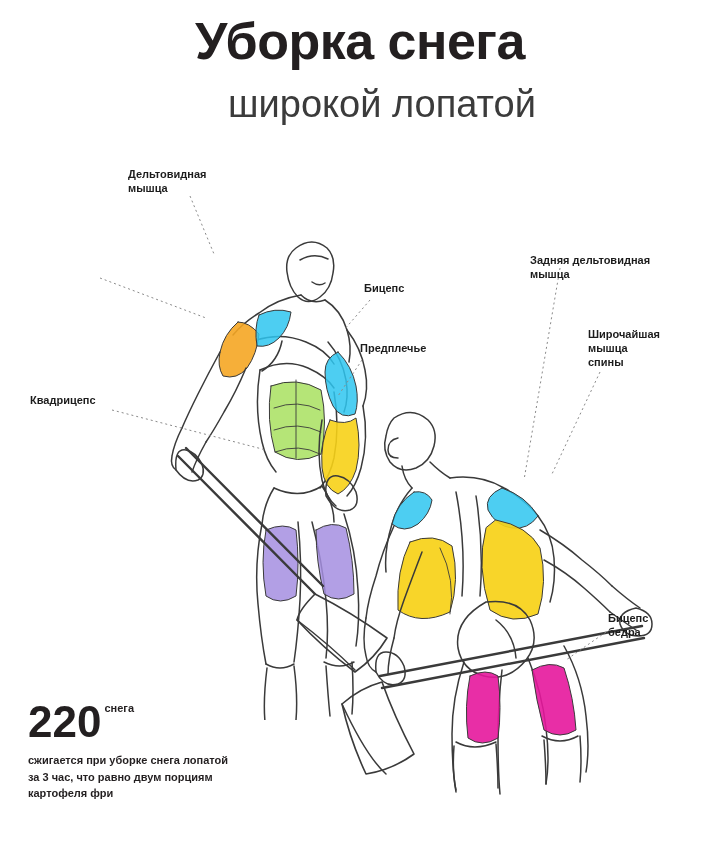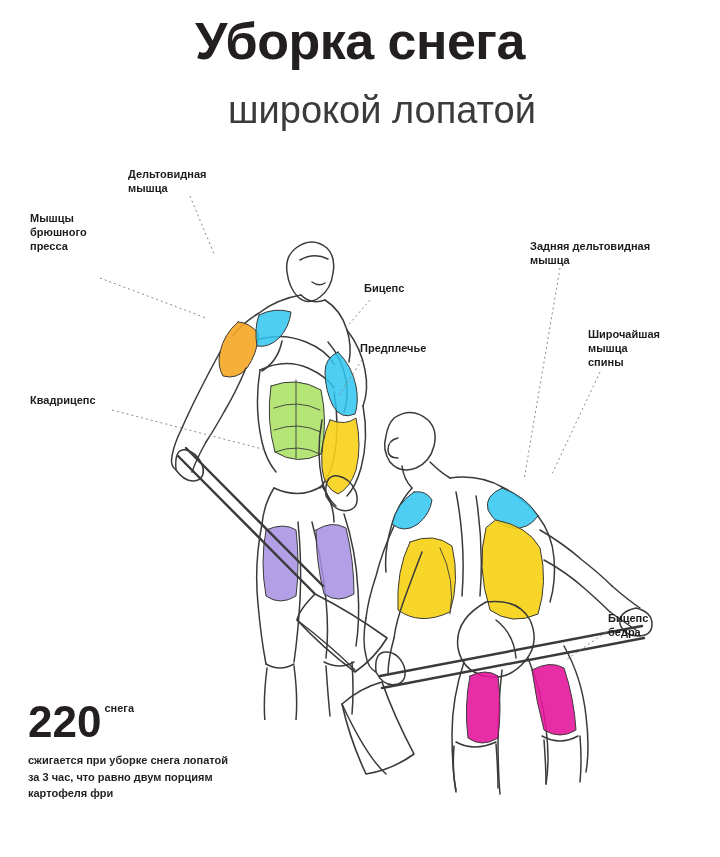--- a/index.html
+++ b/index.html
@@ -30,21 +30,21 @@
     font-weight: 700;
     color: #231f20;
     letter-spacing: -0.5px;
     line-height: 1.05;
   }
   #title-sub {
     font-size: 38px;
     font-weight: 400;
     color: #3b3b3b;
     line-height: 1.15;
-    margin-top: 20px;
+    margin-top: 14px;
     padding-left: 44px;
   }
   
   .label {
     position: absolute;
     font-size: 11px;
     line-height: 1.25;
     color: #1c1c1c;
     font-weight: 600;
     white-space: pre-line;
@@ -249,31 +249,28 @@
 
       <path d="M600 372 L552 474"></path>
 
       <path d="M606 632 L566 660"></path>
     </g>
   </svg>
 
   <div class="label center" style="left:128px; top:168px; width:124px;">Дельтовидная
 мышца</div>
 
-  <div class="label" style="left:30px; top:212px; width:86px;">Мышцы
-брюшного
-пресса</div>
 
   <div class="label" style="left:364px; top:282px; width:80px;">Бицепс</div>
 
   <div class="label" style="left:360px; top:342px; width:100px;">Предплечье</div>
 
   <div class="label" style="left:30px; top:394px; width:100px;">Квадрицепс</div>
 
-  <div class="label" style="left:530px; top:240px; width:170px;">Задняя дельтовидная
+  <div class="label" style="left:530px; top:254px; width:170px;">Задняя дельтовидная
 мышца</div>
 
   <div class="label" style="left:588px; top:328px; width:110px;">Широчайшая
 мышца
 спины</div>
 
   <div class="label" style="left:608px; top:612px; width:80px;">Бицепс
 бедра</div>
 
   <div id="calories">

